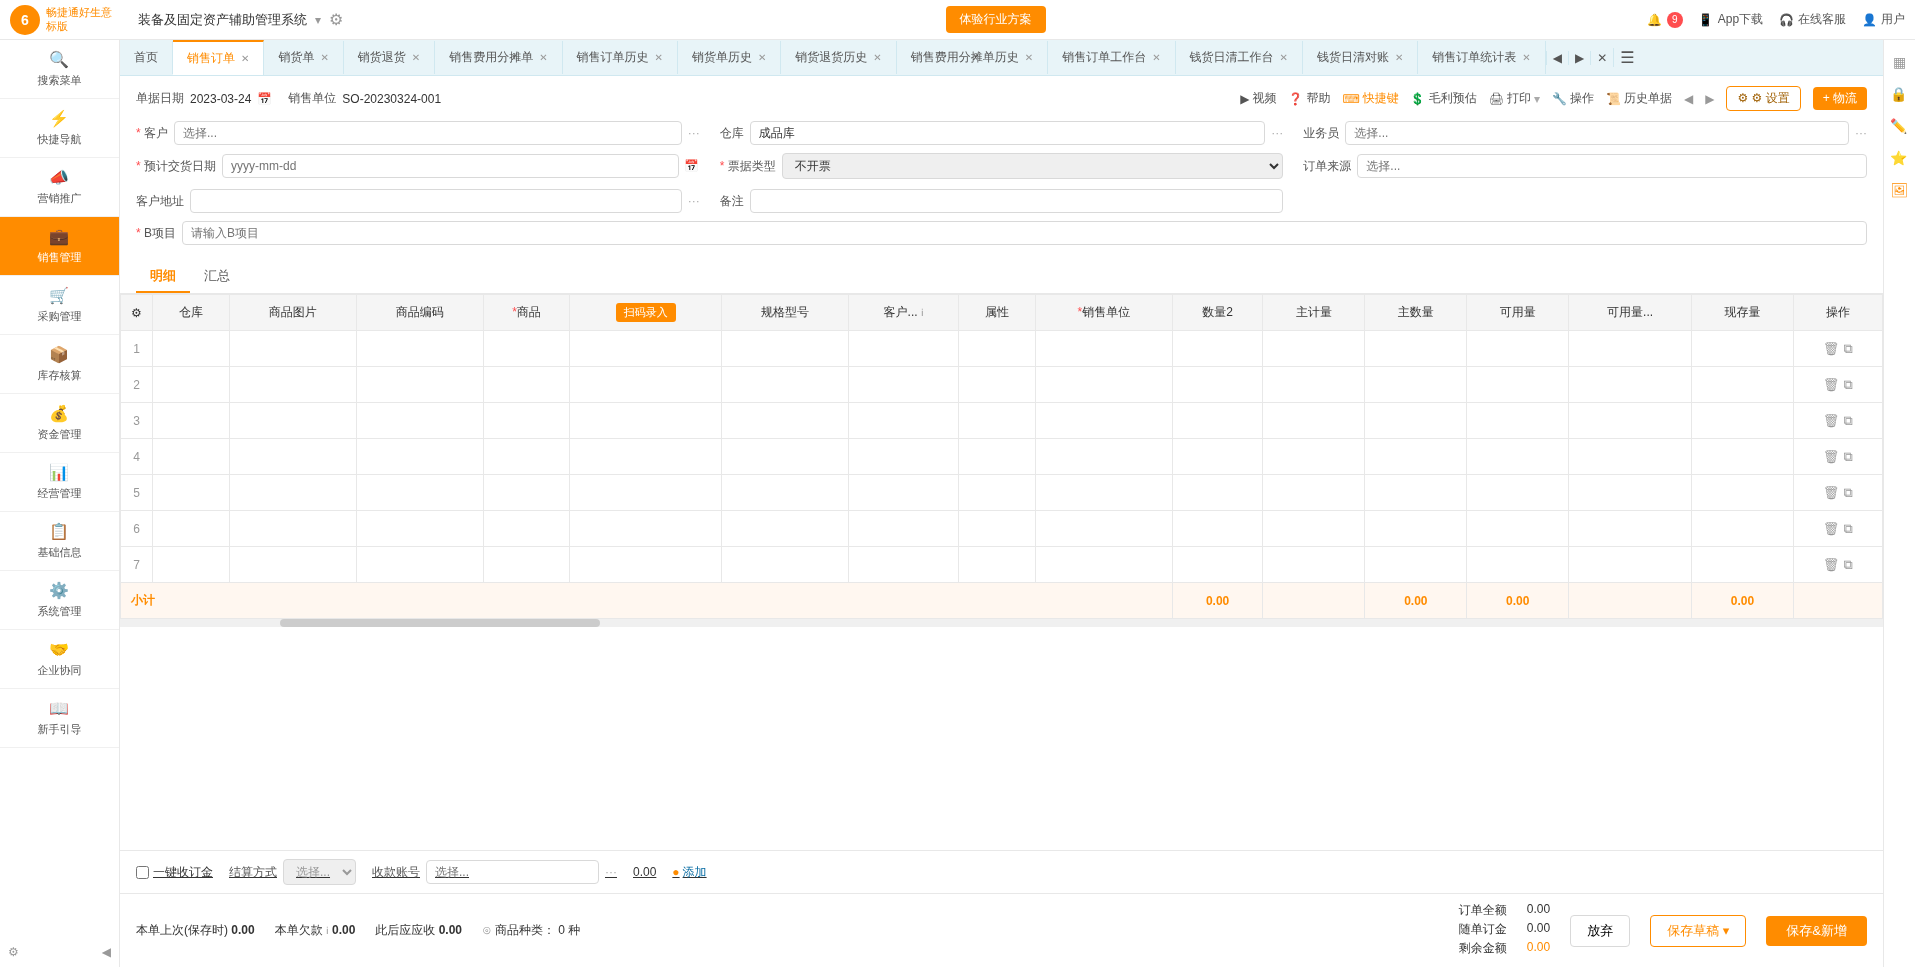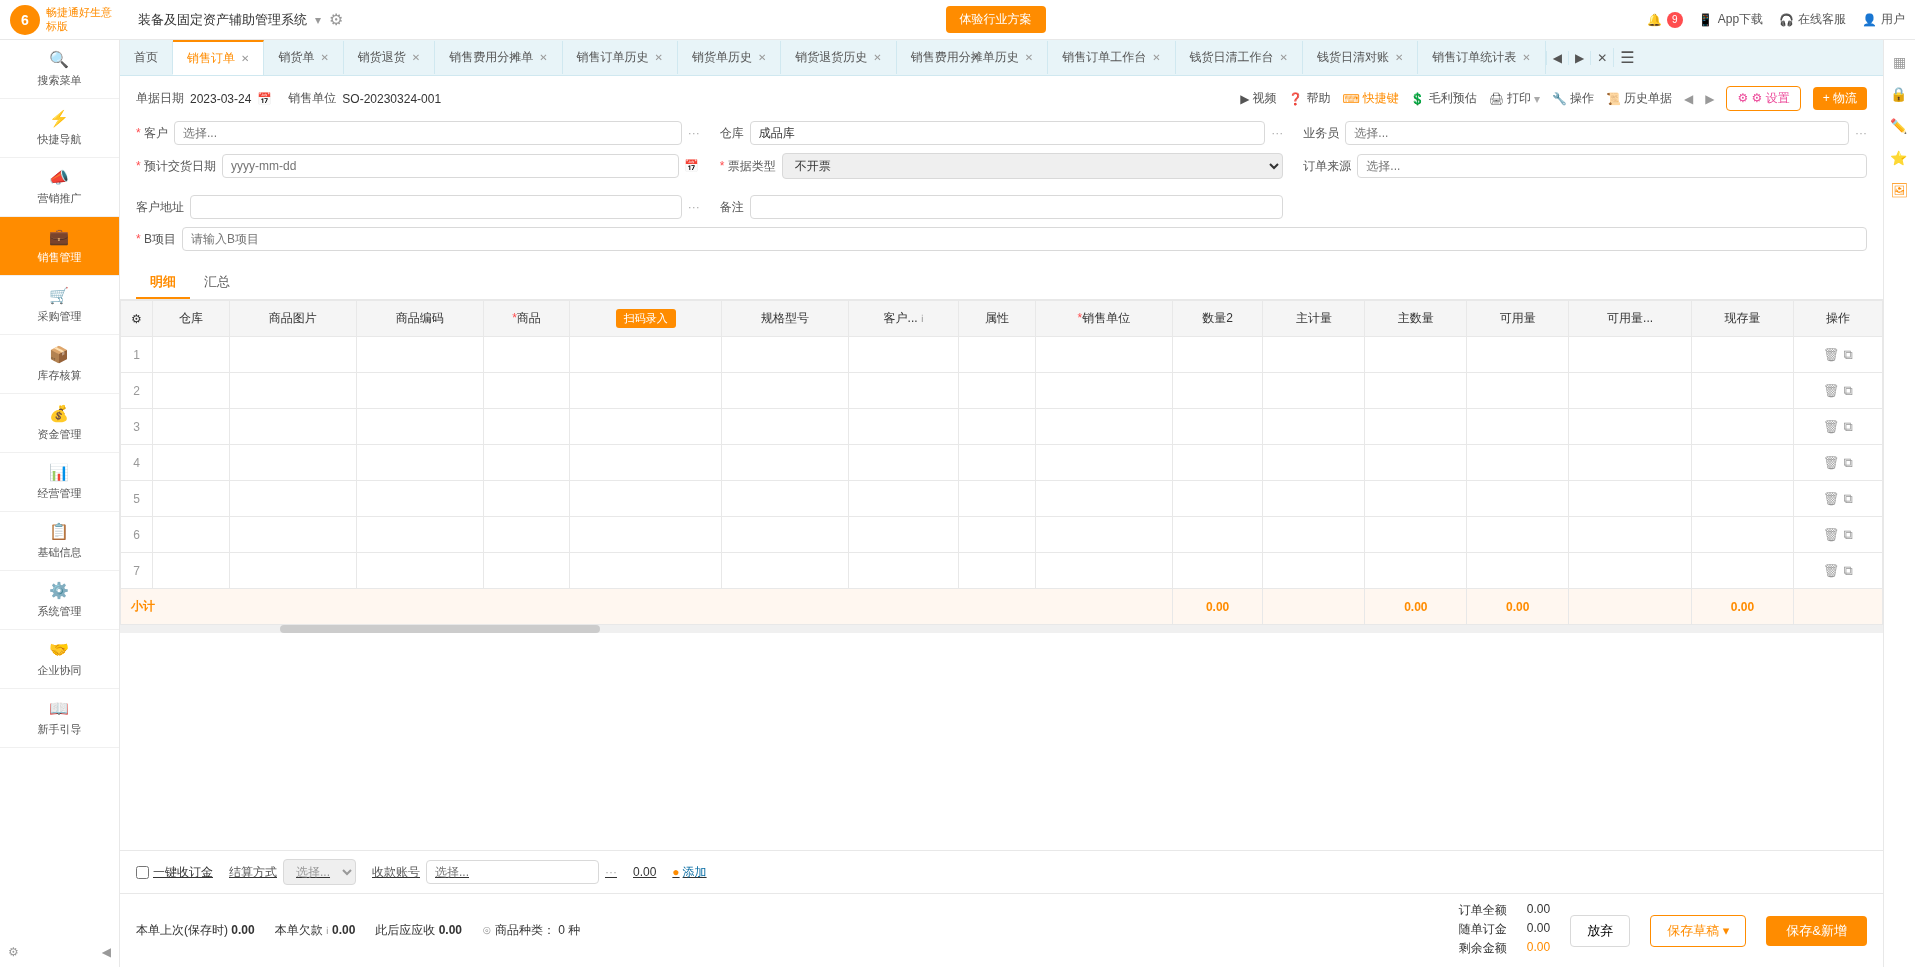--- a/index.html
+++ b/index.html
@@ -299,21 +299,21 @@
             <span>🔧</span>
             <span>操作</span>
           </span>
           <span class="action-btn">
             <span>📜</span>
             <span>历史单据</span>
           </span>
           <span style="cursor:pointer;color:#999;">◀</span>
           <span style="cursor:pointer;color:#999;">▶</span>
 
-          <button style="background:#fff;border:1px solid #ff8c00;color:#ec4899;padding:3px 10px;border-radius:4px;cursor:pointer;font-size:12px;">
+          <button style="background:#fff;border:1px solid #ff8c00;color:#a16207;padding:3px 10px;border-radius:4px;cursor:pointer;font-size:12px;">
             <span>⚙</span>
             <span>⚙ 设置</span>
           </button>
           <button style="background:#ff8c00;color:#fff;border:none;padding:3px 10px;border-radius:4px;cursor:pointer;font-size:12px;">
             <span>+ 物流</span>
           </button>
         </div>
       </div>
 
       <div class="grid-3">
@@ -354,21 +354,21 @@
           <select class="field-input has-value" style="color:#333;">
             <option>不开票</option>
           </select>
         </div>
         <div class="field-group">
           <span class="form-label">订单来源</span>
           <input class="field-input" type="text" placeholder="选择..." style="">
         </div>
       </div>
 
-      <div class="grid-3" style="margin-top:16px;">
+      <div class="grid-3" style="margin-top:10px;">
         <div class="field-group">
           <span class="form-label">客户地址</span>
           <input class="field-input" type="text" placeholder="" style="">
           <span class="form-dots">···</span>
         </div>
         <div class="field-group">
           <span class="form-label">备注</span>
           <input class="field-input" type="text" placeholder="" style="flex: 2 1 0%;">
         </div>
       </div>

